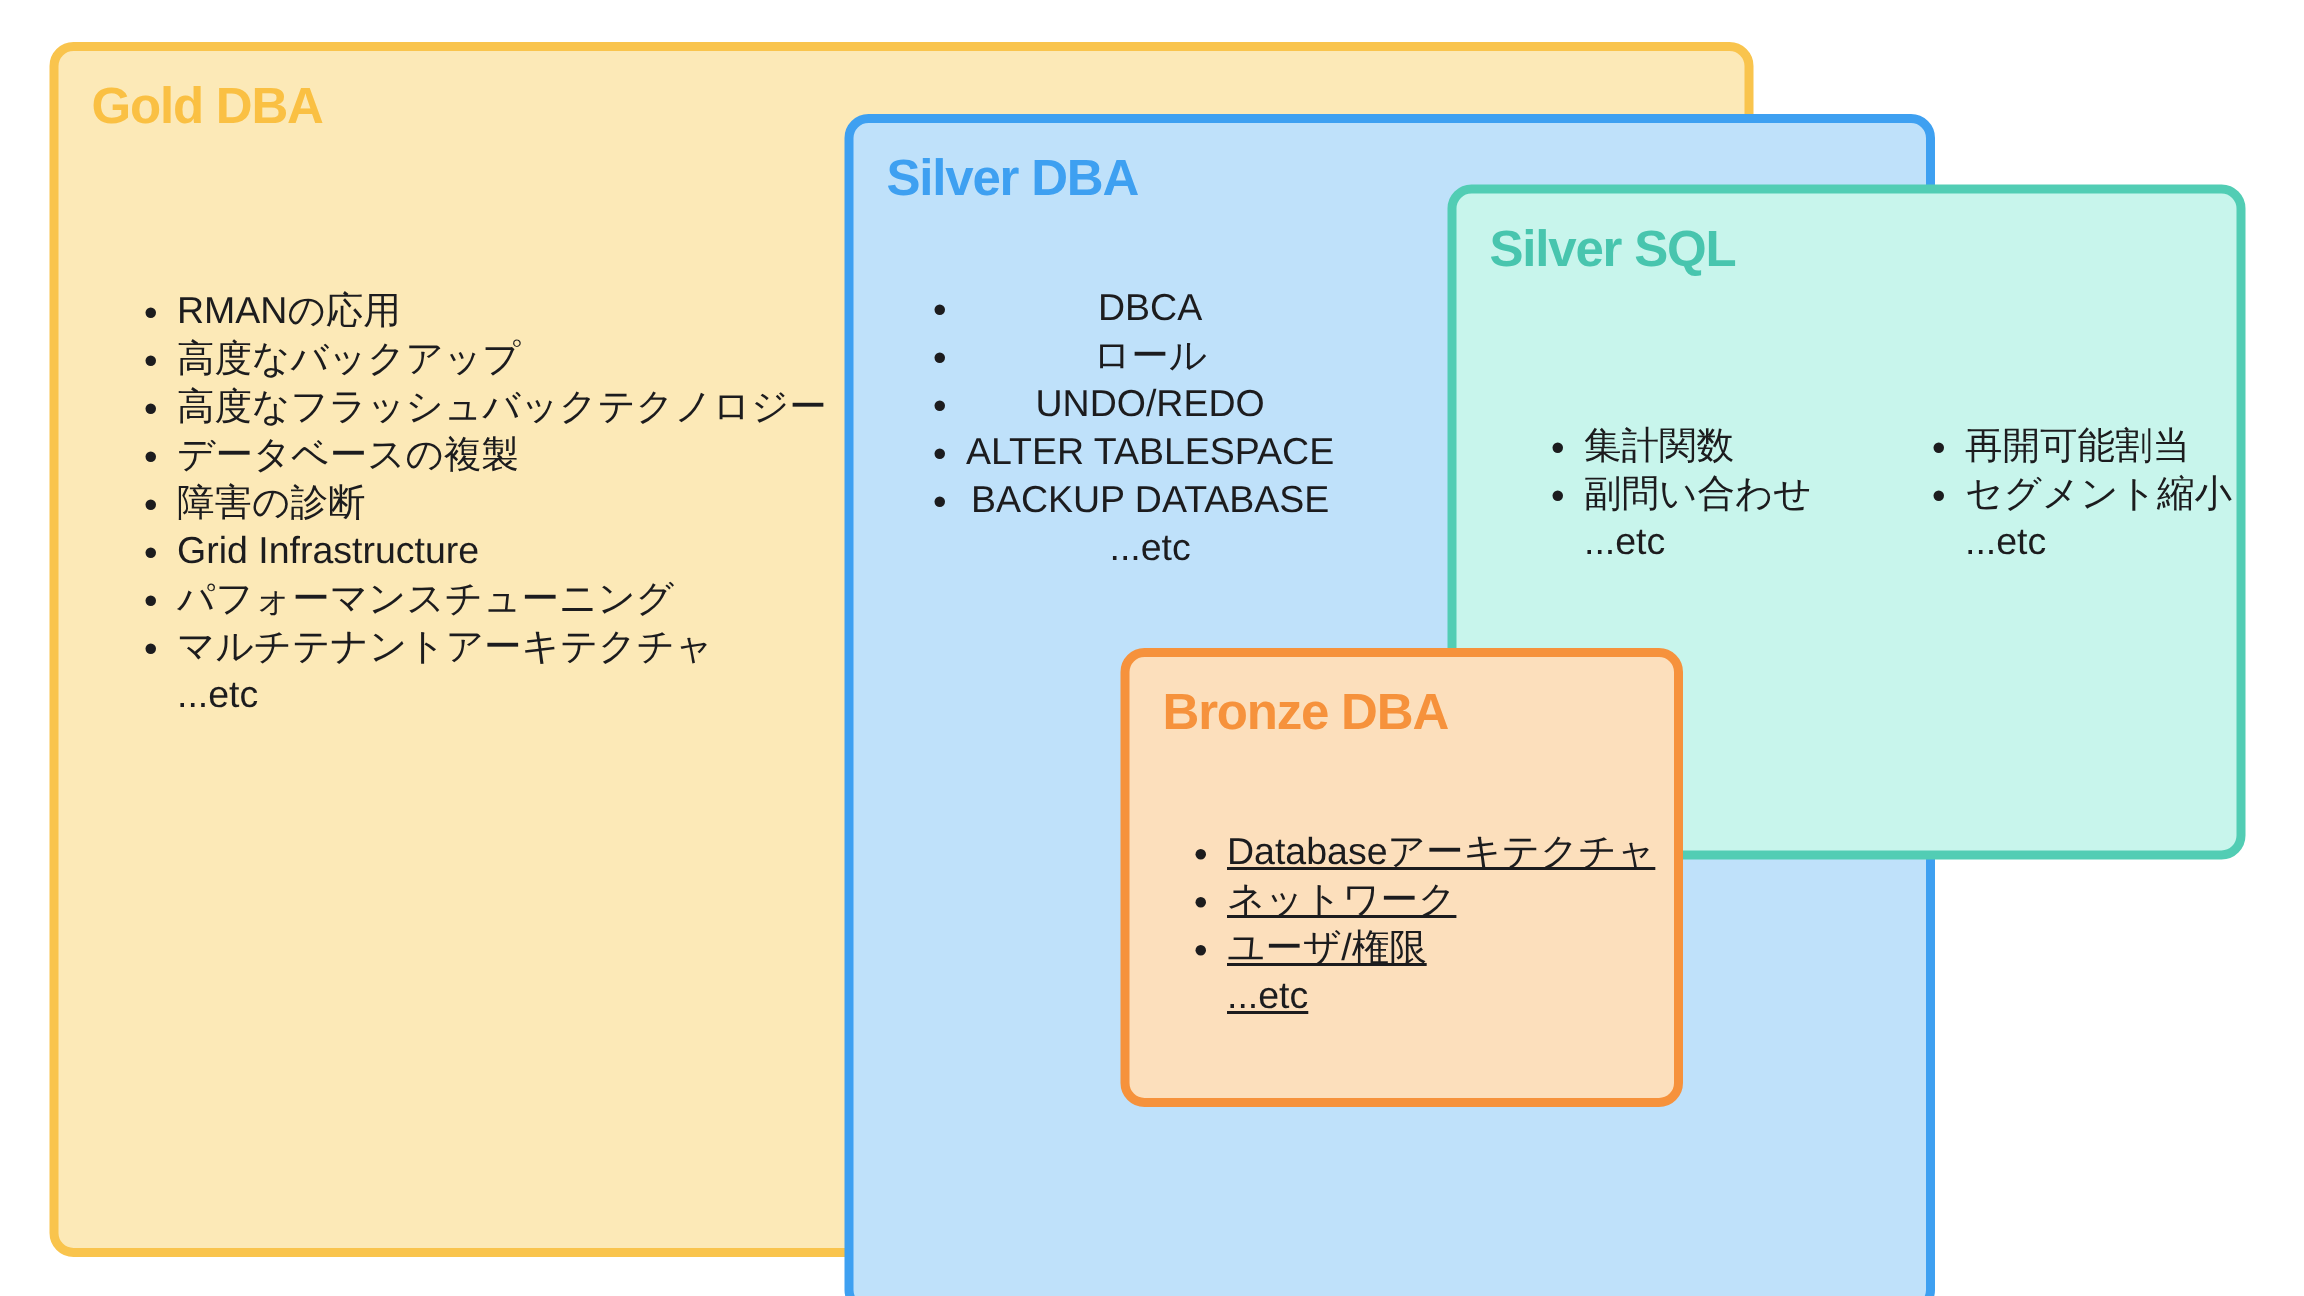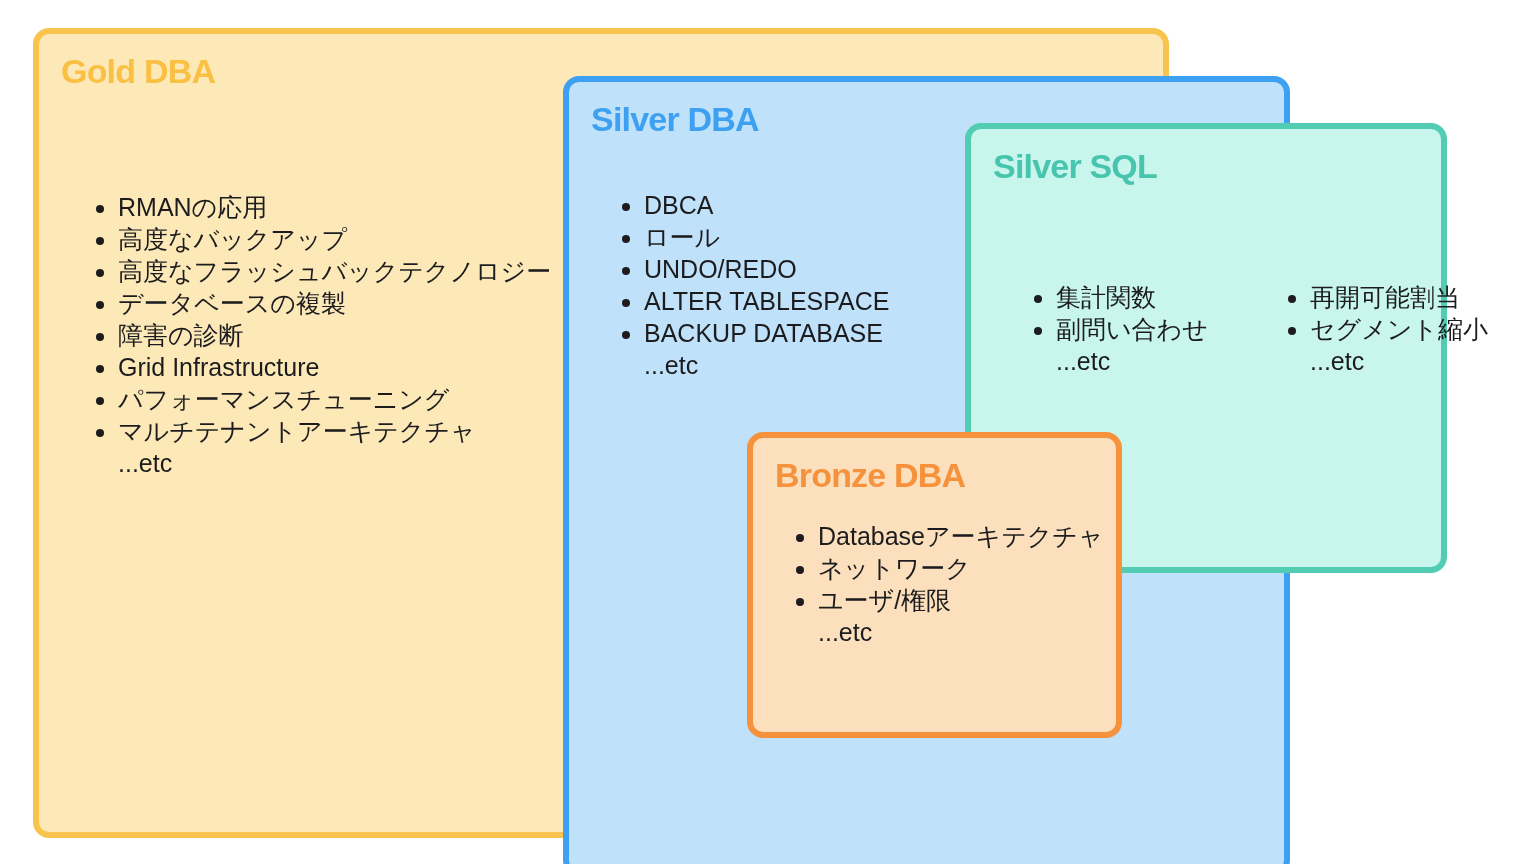--- a/index.html
+++ b/index.html
@@ -41,29 +41,29 @@
     list-style: disc;
     list-style-position: outside;
     margin: 0;
     padding-left: 24px;
   }
   .list .etc { padding-left: 24px; }
 
   
   .box-gold       { left: 33px;  top: 28px;  width: 1136px; height: 810px; z-index: 1; }
   .box-silver-dba { left: 563px; top: 76px;  width: 727px;  height: 800px; z-index: 2; }
-  .box-silver-sql { left: 965px; top: 123px; width: 482px;  height: 450px; z-index: 3; }
+  .box-silver-sql { left: 965px; top: 123px; width: 532px;  height: 450px; z-index: 3; }
   .box-bronze     { left: 747px; top: 432px; width: 375px;  height: 306px; z-index: 4; }
 
   
   .list-gold        { left: 55px;  top: 157px; }
-  .list-silver-dba  { left: 51px;  top: 107px; }
+  .list-silver-dba  { left: 51px;  top: 107px; text-align: center; }
   .list-sql-col1    { left: 61px;  top: 152px; }
   .list-sql-col2    { left: 315px; top: 152px; }
-  .list-bronze      { left: 41px;  top: 82px;  }
+  .list-bronze      { left: 41px;  top: 114px; text-decoration: underline;  }
 </style>
 </head>
 <body style="--text-color: #1c1c1e;">
 
 <div class="canvas">
 
   <div class="box box-gold" style="--border: #f9c44d; --fill: #fce9b7; --title: #fac043;">
     <div class="box-title">Gold DBA</div>
     <div class="list list-gold">
       <ul>

